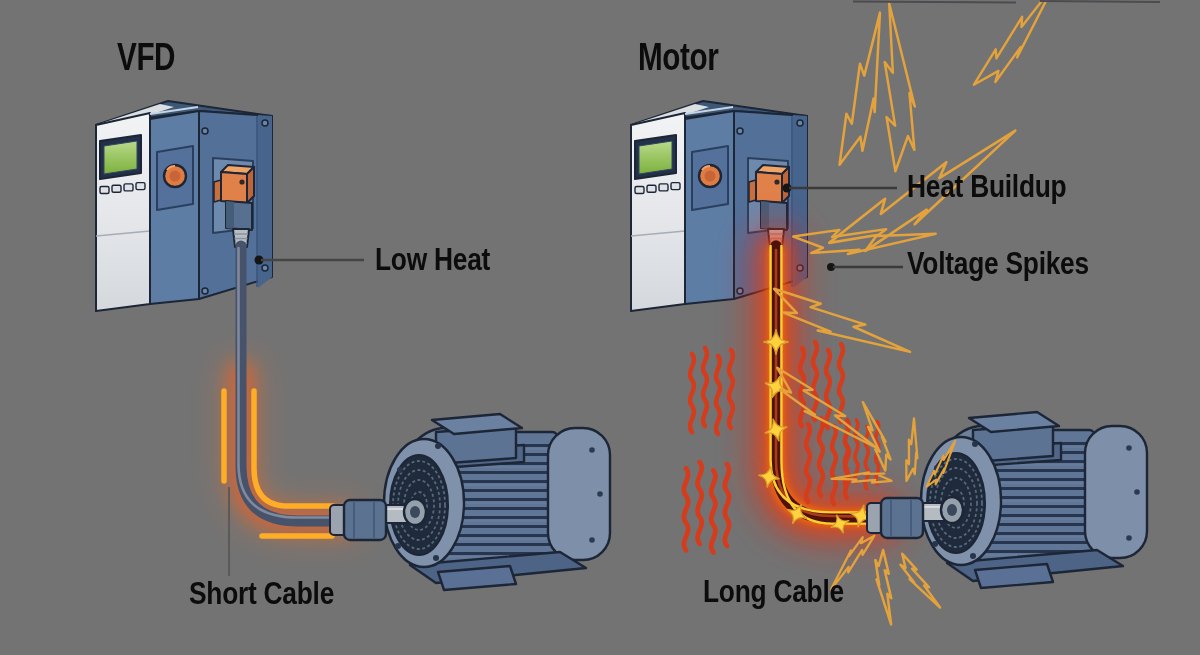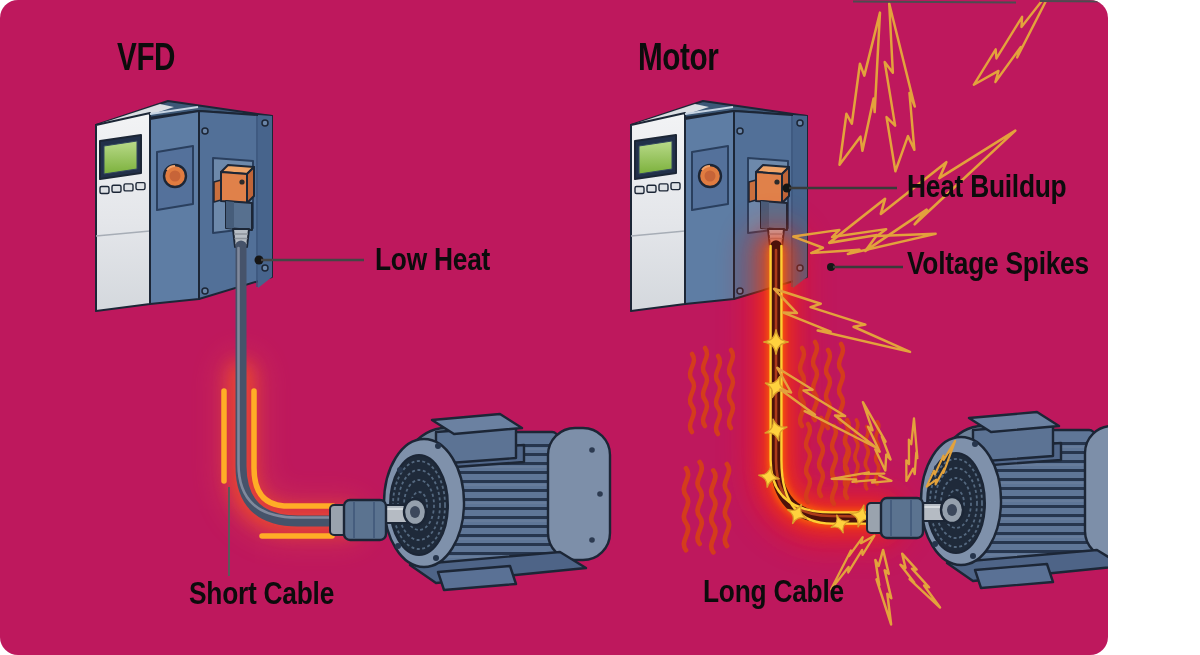--- a/index.html
+++ b/index.html
@@ -1,17 +1,17 @@
 <!DOCTYPE html>
 <html><head>
 <meta charset="utf-8">
 <style>
   html,body{margin:0;padding:0;background:#ffffff;}
-  .stage{position:relative;width:1108px;height:655px;background:#be185d;overflow:hidden;
-         font-family:"Liberation Sans",sans-serif;border-radius:18px;}
+  .stage{position:relative;width:1200px;height:655px;background:#737373;overflow:hidden;
+         font-family:"Liberation Sans",sans-serif;}
   .stage svg{position:absolute;left:0;top:0;}
   .label{position:absolute;font-weight:700;color:#0c0c0c;transform-origin:0 0;white-space:nowrap;line-height:1.05;}
   .title{font-size:38px;transform:scaleX(.78);letter-spacing:-.5px;}
   .callout{font-size:31px;transform:scaleX(.85);letter-spacing:-.3px;}
 </style>
 </head>
 <body>
 
 <div class="stage">
 <svg width="1200" height="655" viewBox="0 0 1200 655">

